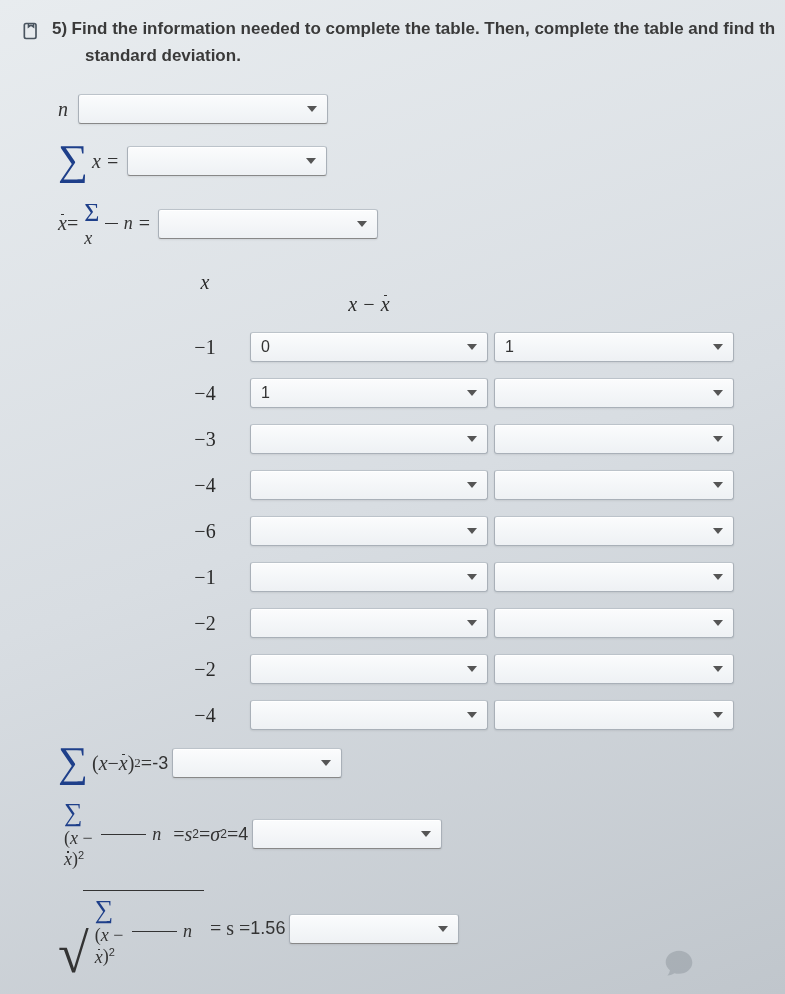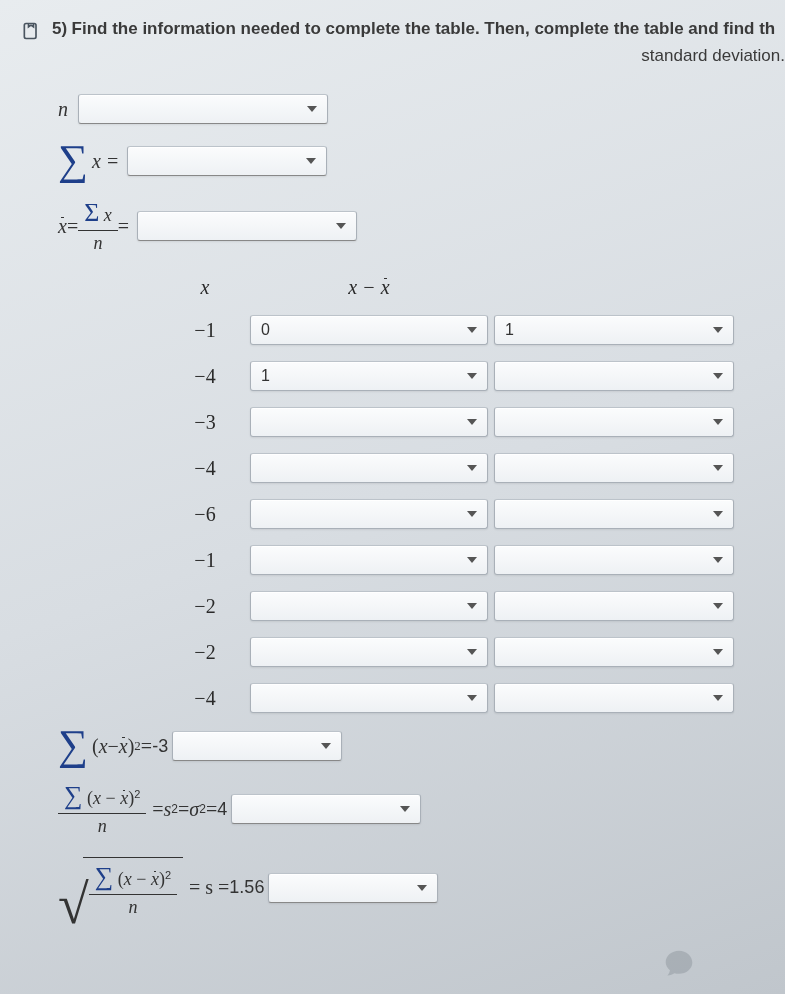--- a/index.html
+++ b/index.html
@@ -14,21 +14,21 @@
     position: relative;
   }
   .q-head { display: flex; align-items: flex-start; gap: 10px; margin-bottom: 4px; }
   .q-icon {
     width: 22px; height: 22px; flex: 0 0 22px;
     display: flex; align-items: center; justify-content: center;
     margin-top: 2px;
   }
   .q-icon svg { width: 20px; height: 20px; }
   .q-title { font-weight: bold; font-size: 17px; color: #3a3a3a; line-height: 1.35; }
-  .q-sub { font-weight: normal; font-size: 17px; color: #3a3a3a; margin-left: 35px; margin-bottom: 28px; text-align: right; }
+  .q-sub { font-weight: bold; font-size: 17px; color: #3a3a3a; margin-left: 65px; margin-bottom: 28px; }
 
   .row { display: flex; align-items: center; margin-left: 38px; margin-bottom: 22px; }
   .math-it { font-family: 'Times New Roman', serif; font-style: italic; font-size: 20px; }
   .math-rm { font-family: 'Times New Roman', serif; font-size: 20px; }
   .plain { font-family: Arial, sans-serif; font-size: 18px; color: #333; }
 
   .select {
     background: linear-gradient(#fbfcfd, #eef1f4);
     border: 1px solid #a9b0b8;
     border-top-color: #bcc3ca;
@@ -61,38 +61,38 @@
     display: inline-block;
     vertical-align: middle;
     margin-right: 4px;
   }
   .sigma-sm {
     font-family: 'Times New Roman', serif;
     font-size: 26px;
     color: #1e3f8a;
   }
   .frac {
-    display: inline-flex; flex-direction: column; align-items: center;
+    display: inline-flex; flex-direction: row; align-items: center;
     vertical-align: middle;
   }
   .frac .num, .frac .den { padding: 0 6px; }
   .frac .bar { width: 100%; height: 1px; background: #333; margin: 2px 0; }
   .xbar { position: relative; display: inline-block; }
   .xbar::before {
     content: "";
     position: absolute;
     top: 2px; left: 3px; right: 3px;
     height: 1.2px; background: #333;
   }
 
   
   .tbl { margin-left: 140px; margin-top: 6px; }
   .tbl-head { display: flex; margin-bottom: 14px; }
   .col-x { width: 90px; text-align: center; }
-  .col-mid { width: 238px; text-align: center; }
+  .col-mid { width: 238px; text-align: center; margin-top: 22px; }
   .col-sq { width: 240px; text-align: center; margin-left: 28px; }
   .th { font-family: 'Times New Roman', serif; font-style: italic; font-size: 20px; color: #2a2a2a; }
   .sup { font-size: 12px; vertical-align: super; font-style: normal; }
 
   .tr { display: flex; align-items: center; margin-bottom: 12px; height: 34px; }
   .td-x {
     width: 90px; text-align: center;
     font-family: 'Times New Roman', serif; font-size: 20px; color: #2a2a2a;
   }
   .td-mid { width: 238px; }

